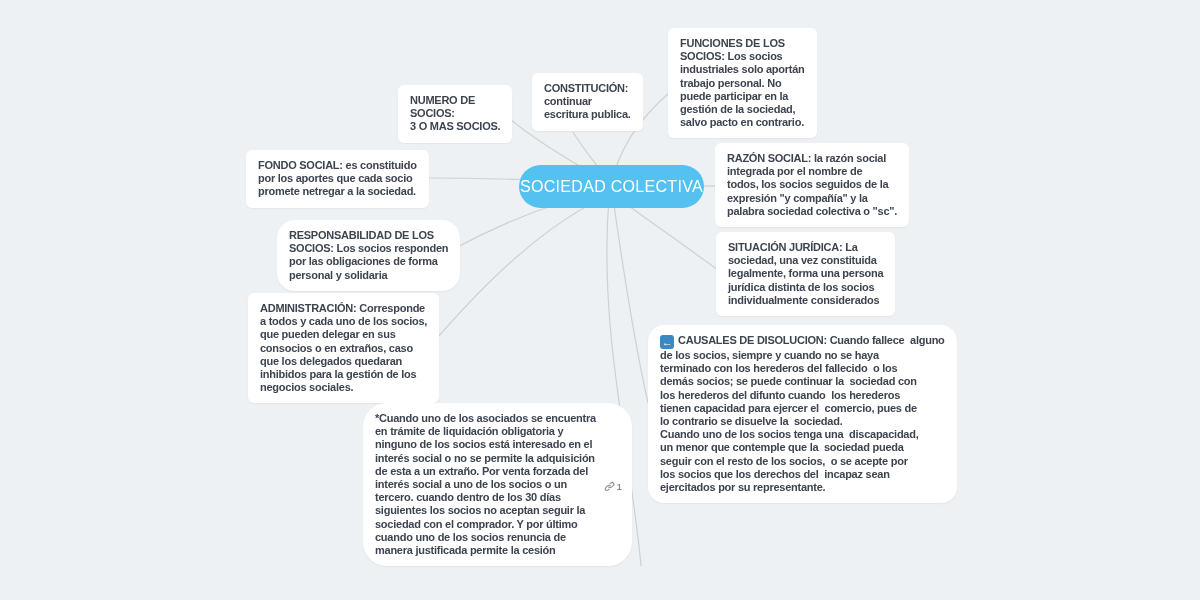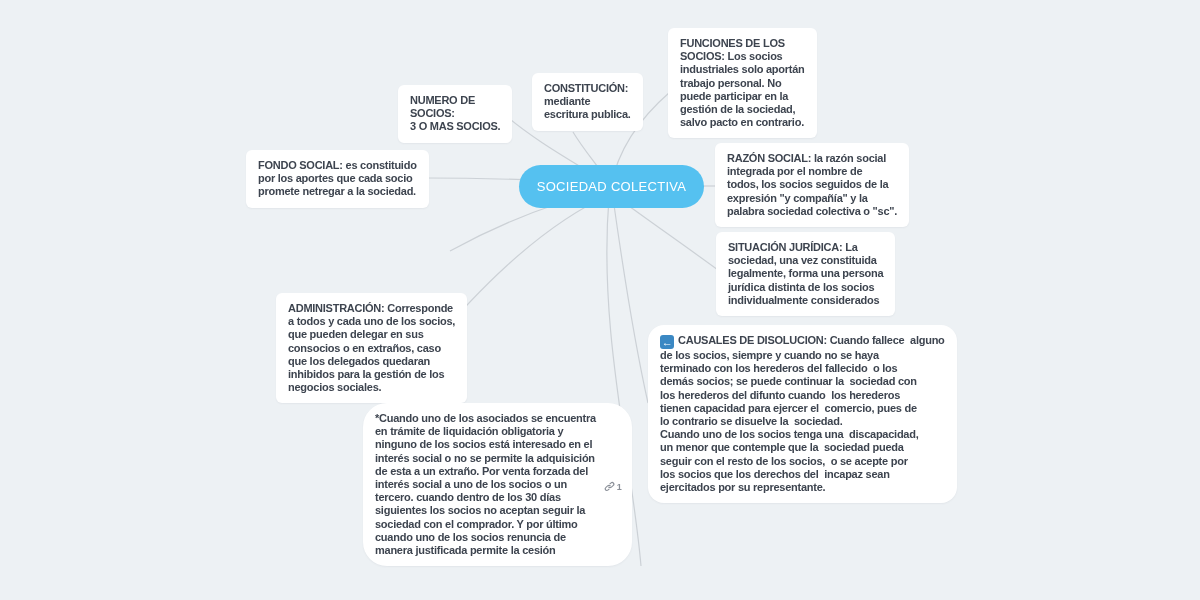--- a/index.html
+++ b/index.html
@@ -34,34 +34,34 @@
   .node .txt{white-space:pre-wrap;}
   .root-node{
     position:absolute;
     z-index:2;
     left:519px;top:165px;
     width:185px;height:43px;
     background:#55c1f0;
     border-radius:22px;
     display:flex;align-items:center;justify-content:center;
     color:#ffffff;
-    font-size:13px;
+    font-size:16px;
     font-weight:400;
     letter-spacing:0.3px;
     white-space:nowrap;
   }
   #node-numero{left:398px;top:85px;}
   #node-constitucion{left:532px;top:73px;}
   #node-funciones{left:668px;top:28px;}
   #node-razon{left:715px;top:143px;}
   #node-situacion{left:716px;top:232px;}
   #node-causales{left:648px;top:325px;border-radius:16px;}
   #node-fondo{left:246px;top:150px;}
   #node-responsabilidad{left:277px;top:220px;border-radius:18px;}
-  #node-administracion{left:248px;top:293px;margin-left:28px;}
+  #node-administracion{left:248px;top:293px;}
   #node-liquidacion{left:363px;top:403px;padding-right:36px;border-radius:24px;}
   .back-ic{
     display:inline-block;
     width:14px;height:14px;
     background:#3b88c3;
     border-radius:3px;
     color:#ffffff;
     font-size:11px;
     line-height:14px;
     text-align:center;
@@ -99,21 +99,21 @@
   </svg>
 
   <div class="node" id="node-numero">
     <span class="txt">NUMERO DE
 SOCIOS:
 3 O MAS SOCIOS.</span>
   </div>
 
   <div class="node" id="node-constitucion">
     <span class="txt">CONSTITUCIÓN:
-mediante
+continuar
 escritura publica.</span>
   </div>
 
   <div class="node" id="node-funciones">
     <span class="txt">FUNCIONES DE LOS
 SOCIOS: Los socios
 industriales solo aportán
 trabajo personal. No
 puede participar en la
 gestión de la sociedad,
@@ -150,20 +150,26 @@
 los socios que los derechos del  incapaz sean
 ejercitados por su representante.</span>
   </div>
 
   <div class="node" id="node-fondo">
     <span class="txt">FONDO SOCIAL: es constituido
 por los aportes que cada socio
 promete netregar a la sociedad.</span>
   </div>
 
+  <div class="node" id="node-responsabilidad">
+    <span class="txt">RESPONSABILIDAD DE LOS
+SOCIOS: Los socios responden
+por las obligaciones de forma
+personal y solidaria</span>
+  </div>
 
   <div class="node" id="node-administracion">
     <span class="txt">ADMINISTRACIÓN: Corresponde
 a todos y cada uno de los socios,
 que pueden delegar en sus
 consocios o en extraños, caso
 que los delegados quedaran
 inhibidos para la gestión de los
 negocios sociales.</span>
   </div>

